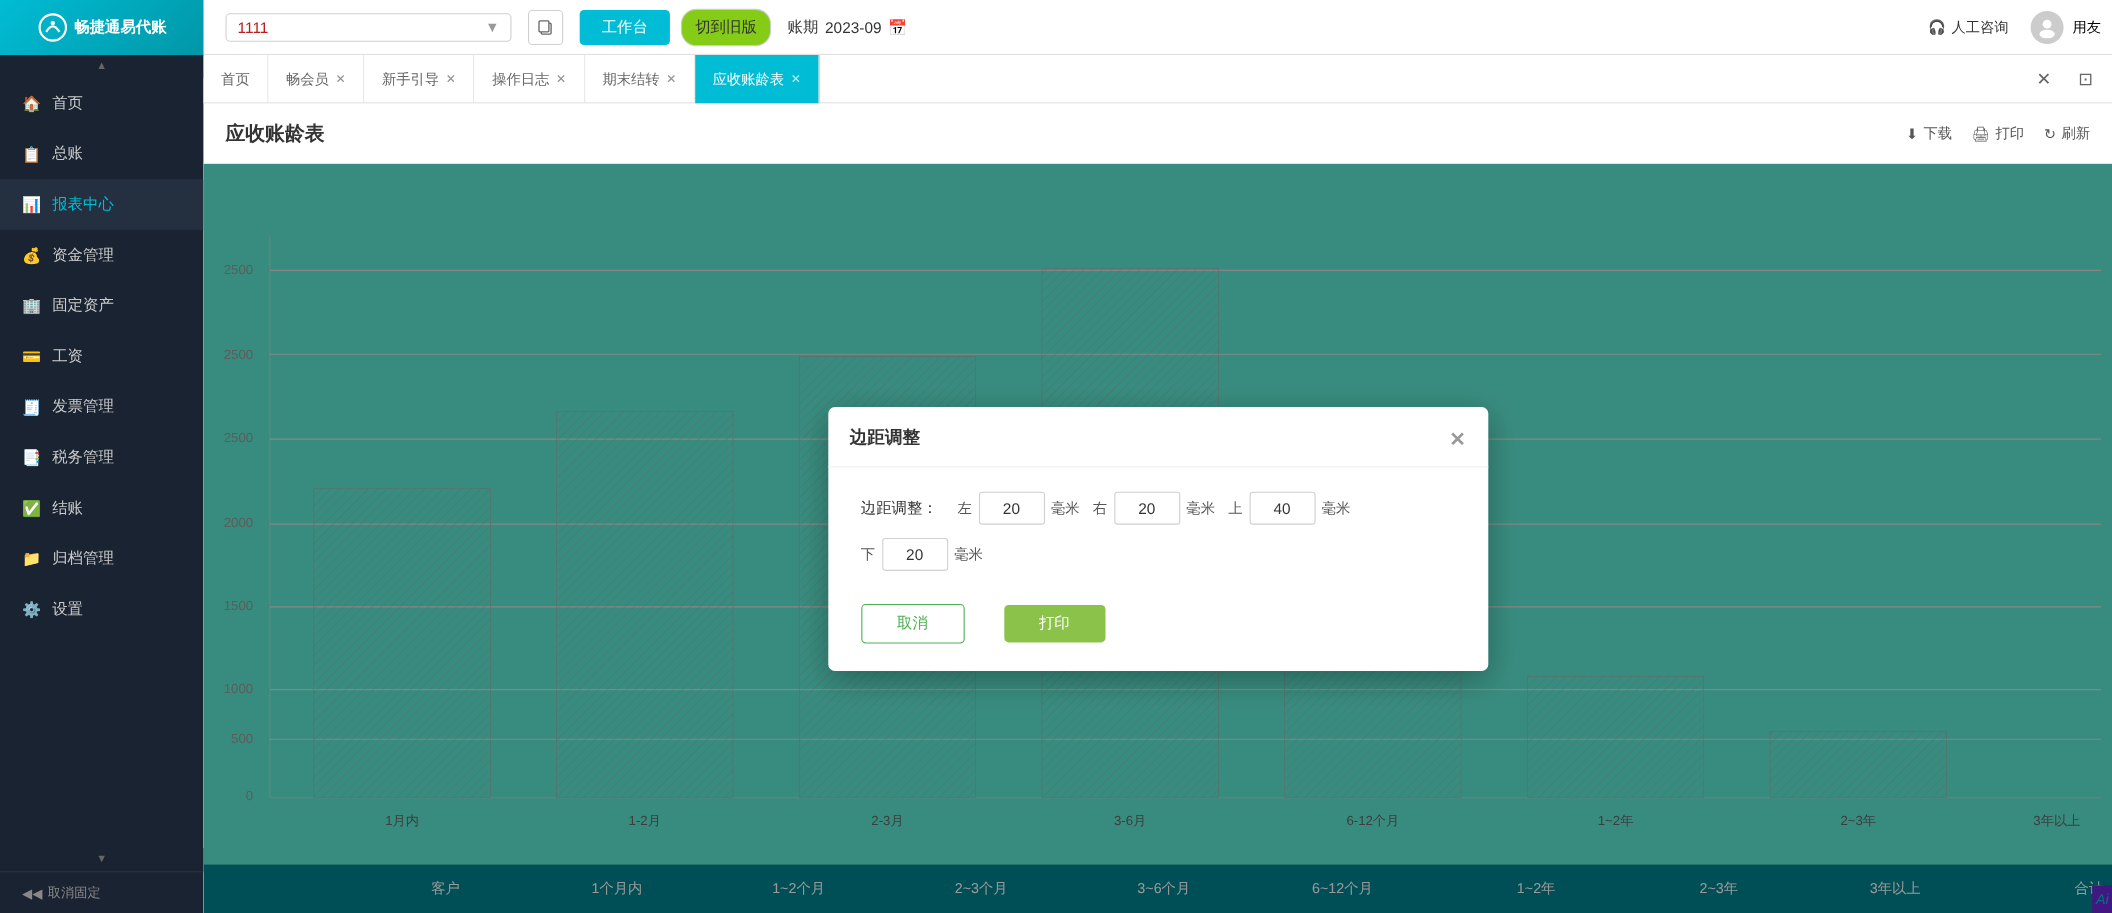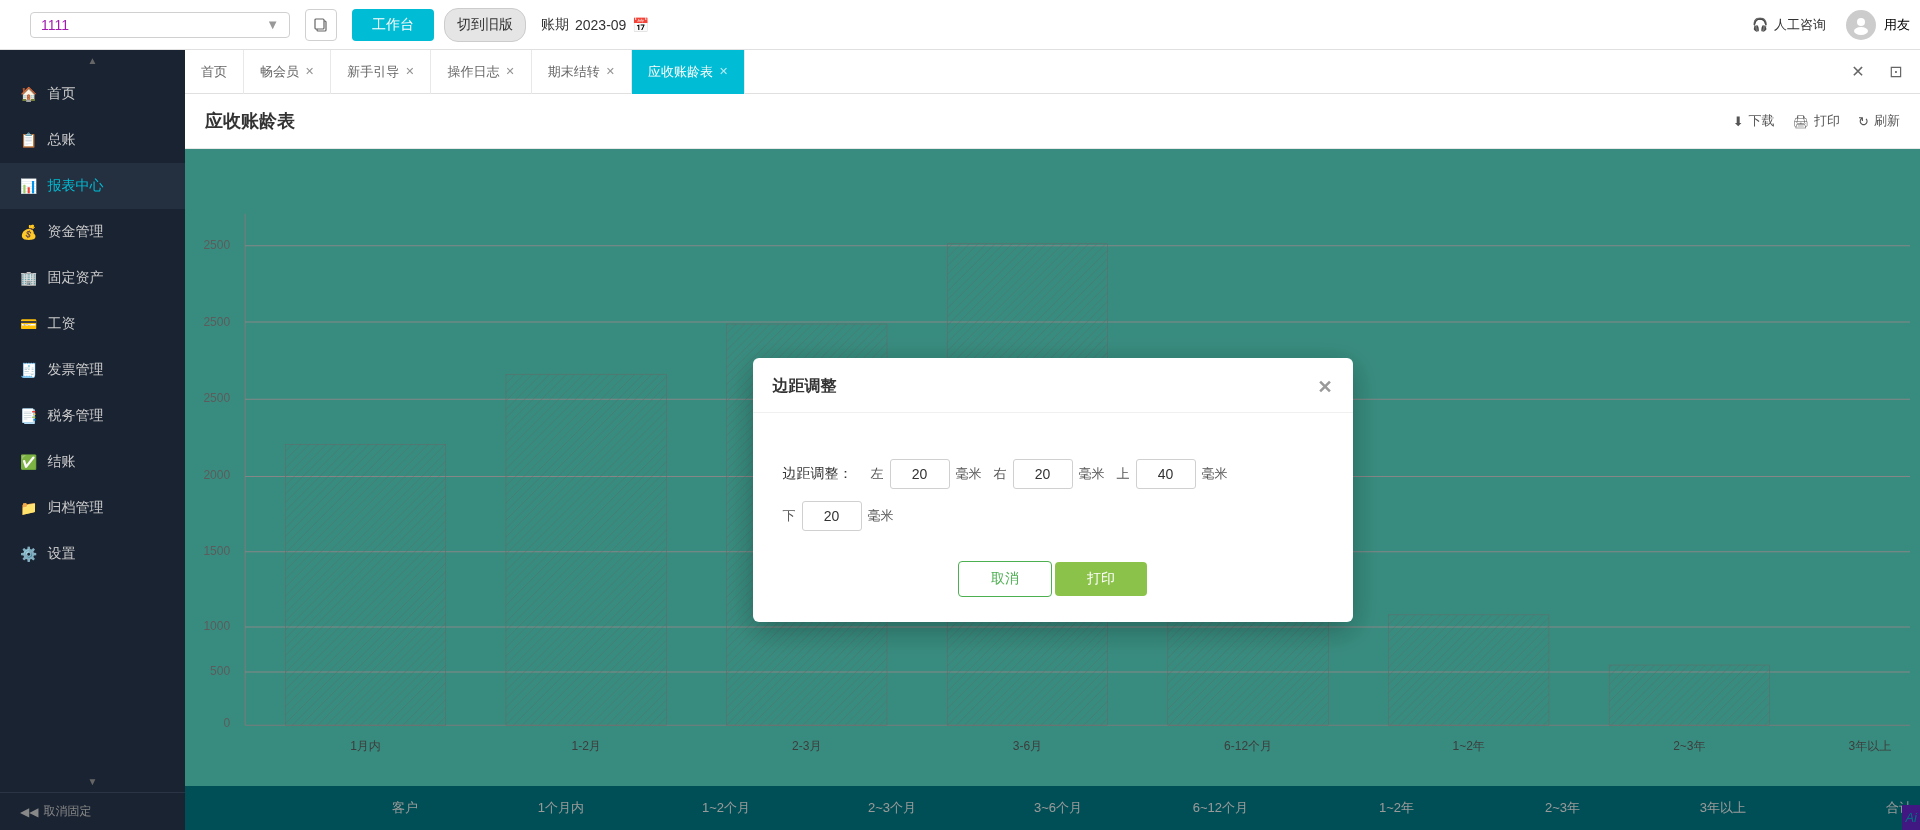--- a/index.html
+++ b/index.html
@@ -40,21 +40,21 @@
       margin-left: 20px;
       border: 1px solid #d0d0d0;
       border-radius: 4px;
       padding: 4px 10px;
       min-width: 260px;
       cursor: pointer;
       background: #fff;
     }
     .company-name {
       flex: 1;
-      color: #a21caf;
+      color: #b91c1c;
       font-size: 14px;
     }
     .dropdown-arrow {
       color: #999;
       margin-left: 8px;
     }
     .copy-icon {
       margin-left: 15px;
       width: 32px;
       height: 32px;
@@ -72,21 +72,21 @@
       background: #00bcd4;
       color: white;
       border: none;
       border-radius: 4px;
       padding: 7px 20px;
       cursor: pointer;
       font-size: 14px;
     }
     .switch-btn {
       margin-left: 10px;
-      background: #e5e5e5;
+      background: #84cc16;
       color: #333;
       border: 1px solid #ccc;
       border-radius: 14px;
       padding: 7px 12px;
       cursor: pointer;
       font-size: 14px;
     }
     .account-period {
       margin-left: 15px;
       color: #333;
@@ -327,21 +327,21 @@
       display: flex;
       align-items: center;
       justify-content: space-between;
     }
     .modal-close {
       cursor: pointer;
       color: #999;
       font-size: 18px;
     }
     .modal-body {
-      padding: 46px 30px 20px;
+      padding: 22px 30px 20px;
     }
     .margin-row {
       display: flex;
       align-items: center;
       gap: 12px;
       flex-wrap: wrap;
     }
     .margin-label {
       color: #333;
       font-size: 14px;
@@ -367,22 +367,21 @@
       outline: none;
     }
     .margin-unit {
       color: #555;
       font-size: 13px;
     }
     .modal-footer {
       padding: 10px 30px 25px;
       display: flex;
       align-items: center;
-      justify-content: center;
-      gap: 3px;
+      gap: 36px;
     }
     .btn-cancel {
       padding: 8px 32px;
       border: 1px solid #4caf50;
       border-radius: 4px;
       background: #fff;
       color: #4caf50;
       font-size: 14px;
       cursor: pointer;
     }
@@ -411,20 +410,28 @@
       color: #00bcd4;
       padding: 5px 3px;
       font-size: 13px;
       font-style: italic;
     }
   </style>
 </head>
 <body>
 
 <div class="top-header">
+  <div class="logo-area">
+    <svg class="logo-icon" viewBox="0 0 28 28" fill="none">
+      <circle cx="14" cy="14" r="12" stroke="white" stroke-width="2" fill="none"></circle>
+      <path d="M8 18 Q14 8 20 18" stroke="white" stroke-width="2" fill="none"></path>
+      <circle cx="14" cy="10" r="2" fill="white"></circle>
+    </svg>
+    <span>畅捷通易代账</span>
+  </div>
 
   <div class="company-selector">
     <span class="company-name">1111</span>
     <span class="dropdown-arrow">▼</span>
   </div>
 
   <div class="copy-icon">
     <svg width="16" height="16" viewBox="0 0 16 16" fill="#666">
       <rect x="4" y="4" width="9" height="10" rx="1" stroke="#666" stroke-width="1.2" fill="none"></rect>
       <rect x="2" y="2" width="9" height="10" rx="1" stroke="#666" stroke-width="1.2" fill="white"></rect>

